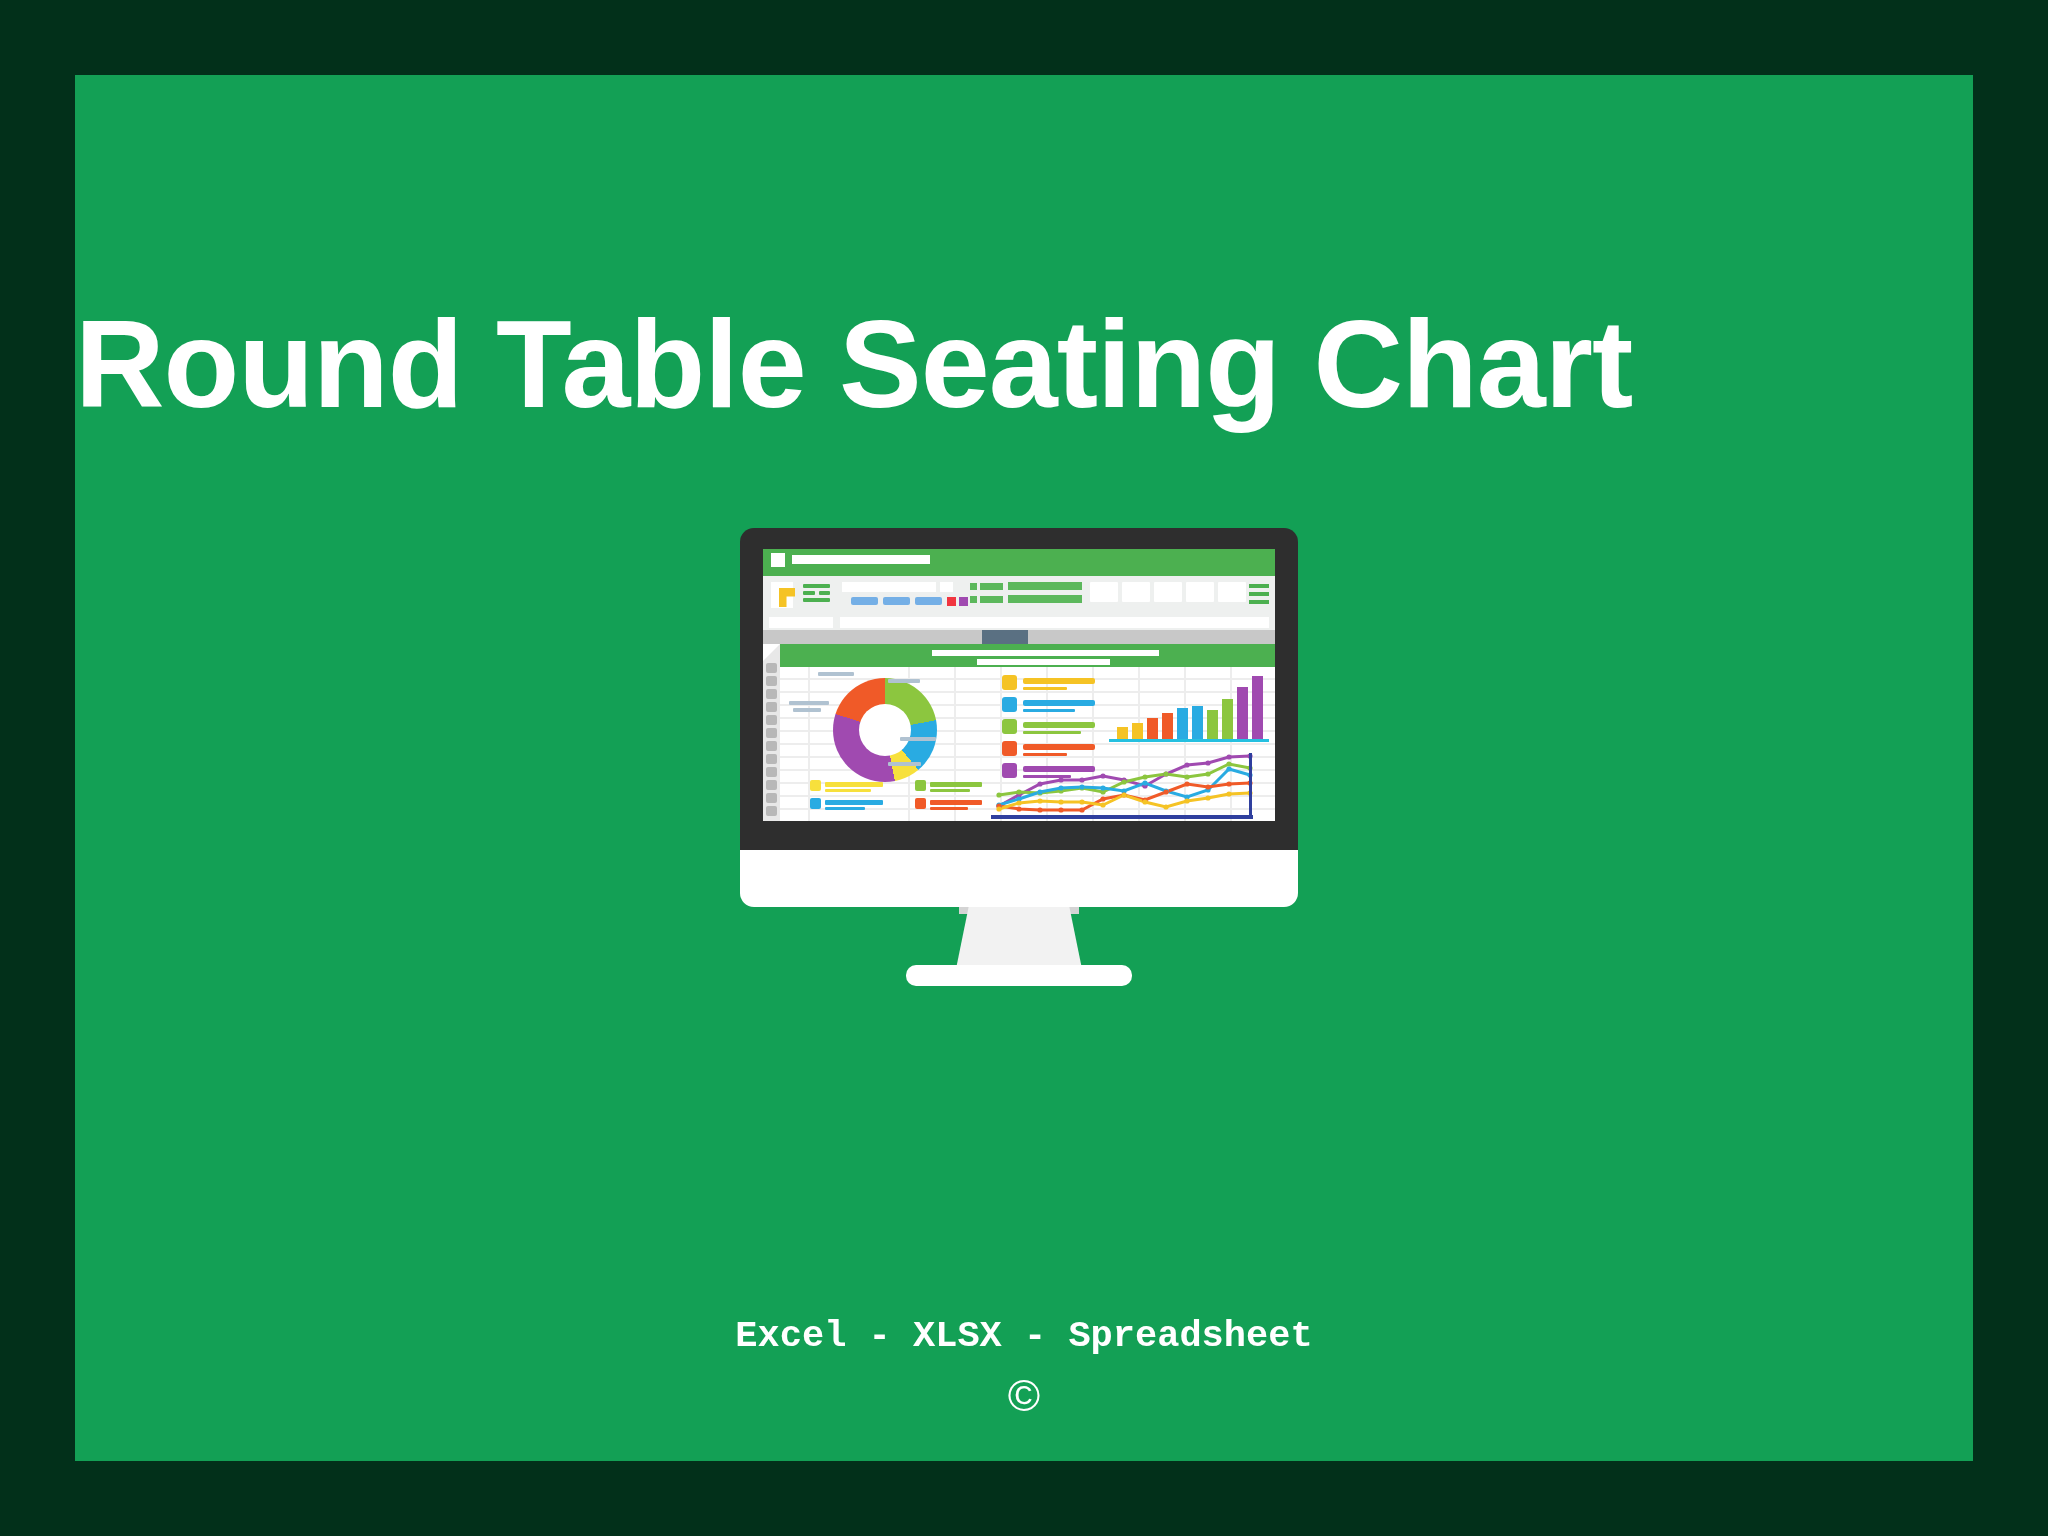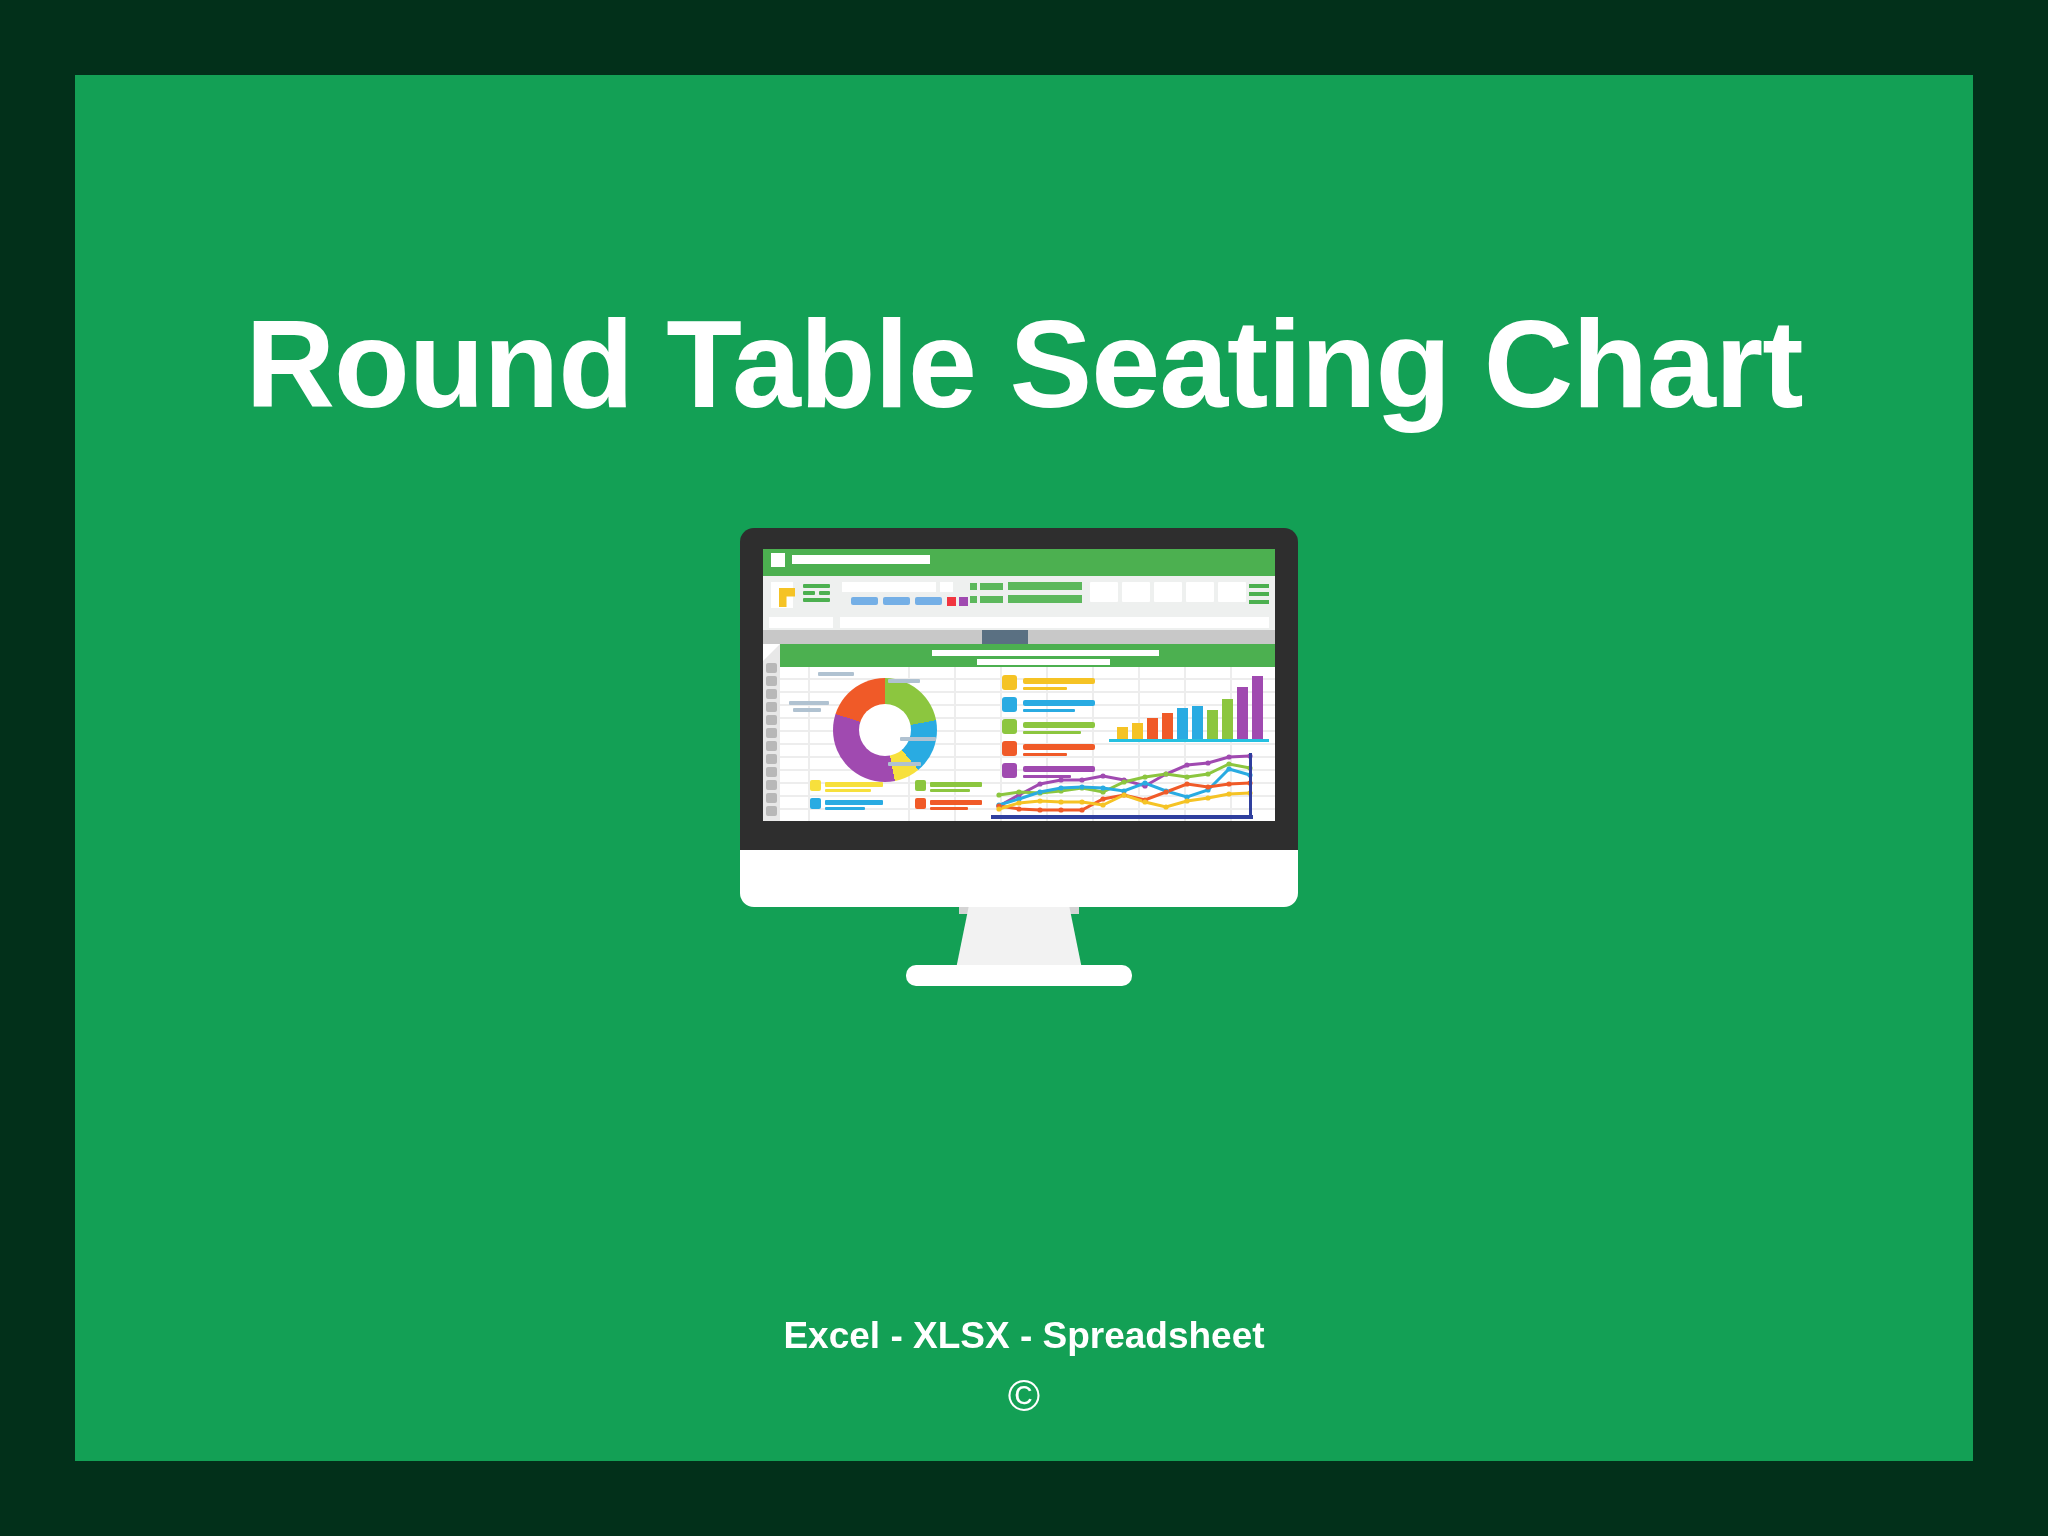--- a/index.html
+++ b/index.html
@@ -29,41 +29,41 @@
     height: 1386px;
     background: #13a055;
   }
 
   
   .title {
     position: absolute;
     left: 0;
     top: 224px;
     width: 1898px;
-    text-align: center;
+    text-align: left;
     color: #ffffff;
     font-family: "Liberation Sans", sans-serif;
     font-weight: bold;
     font-size: 124px;
     line-height: 130px;
     letter-spacing: -1px;
     white-space: nowrap;
   }
 
   
   .footer {
     position: absolute;
     left: 0;
     top: 1235px;
     width: 1898px;
     text-align: center;
     color: #ffffff;
   }
   .footer-line {
-    font-family: Liberation Sans, sans-serif;
+    font-family: Liberation Mono, monospace;
     font-weight: bold;
     font-size: 37px;
     line-height: 52px;
   }
   .footer-copy {
     font-family: "Liberation Sans", sans-serif;
     font-weight: normal;
     font-size: 44px;
     line-height: 56px;
     margin-top: 6px;

